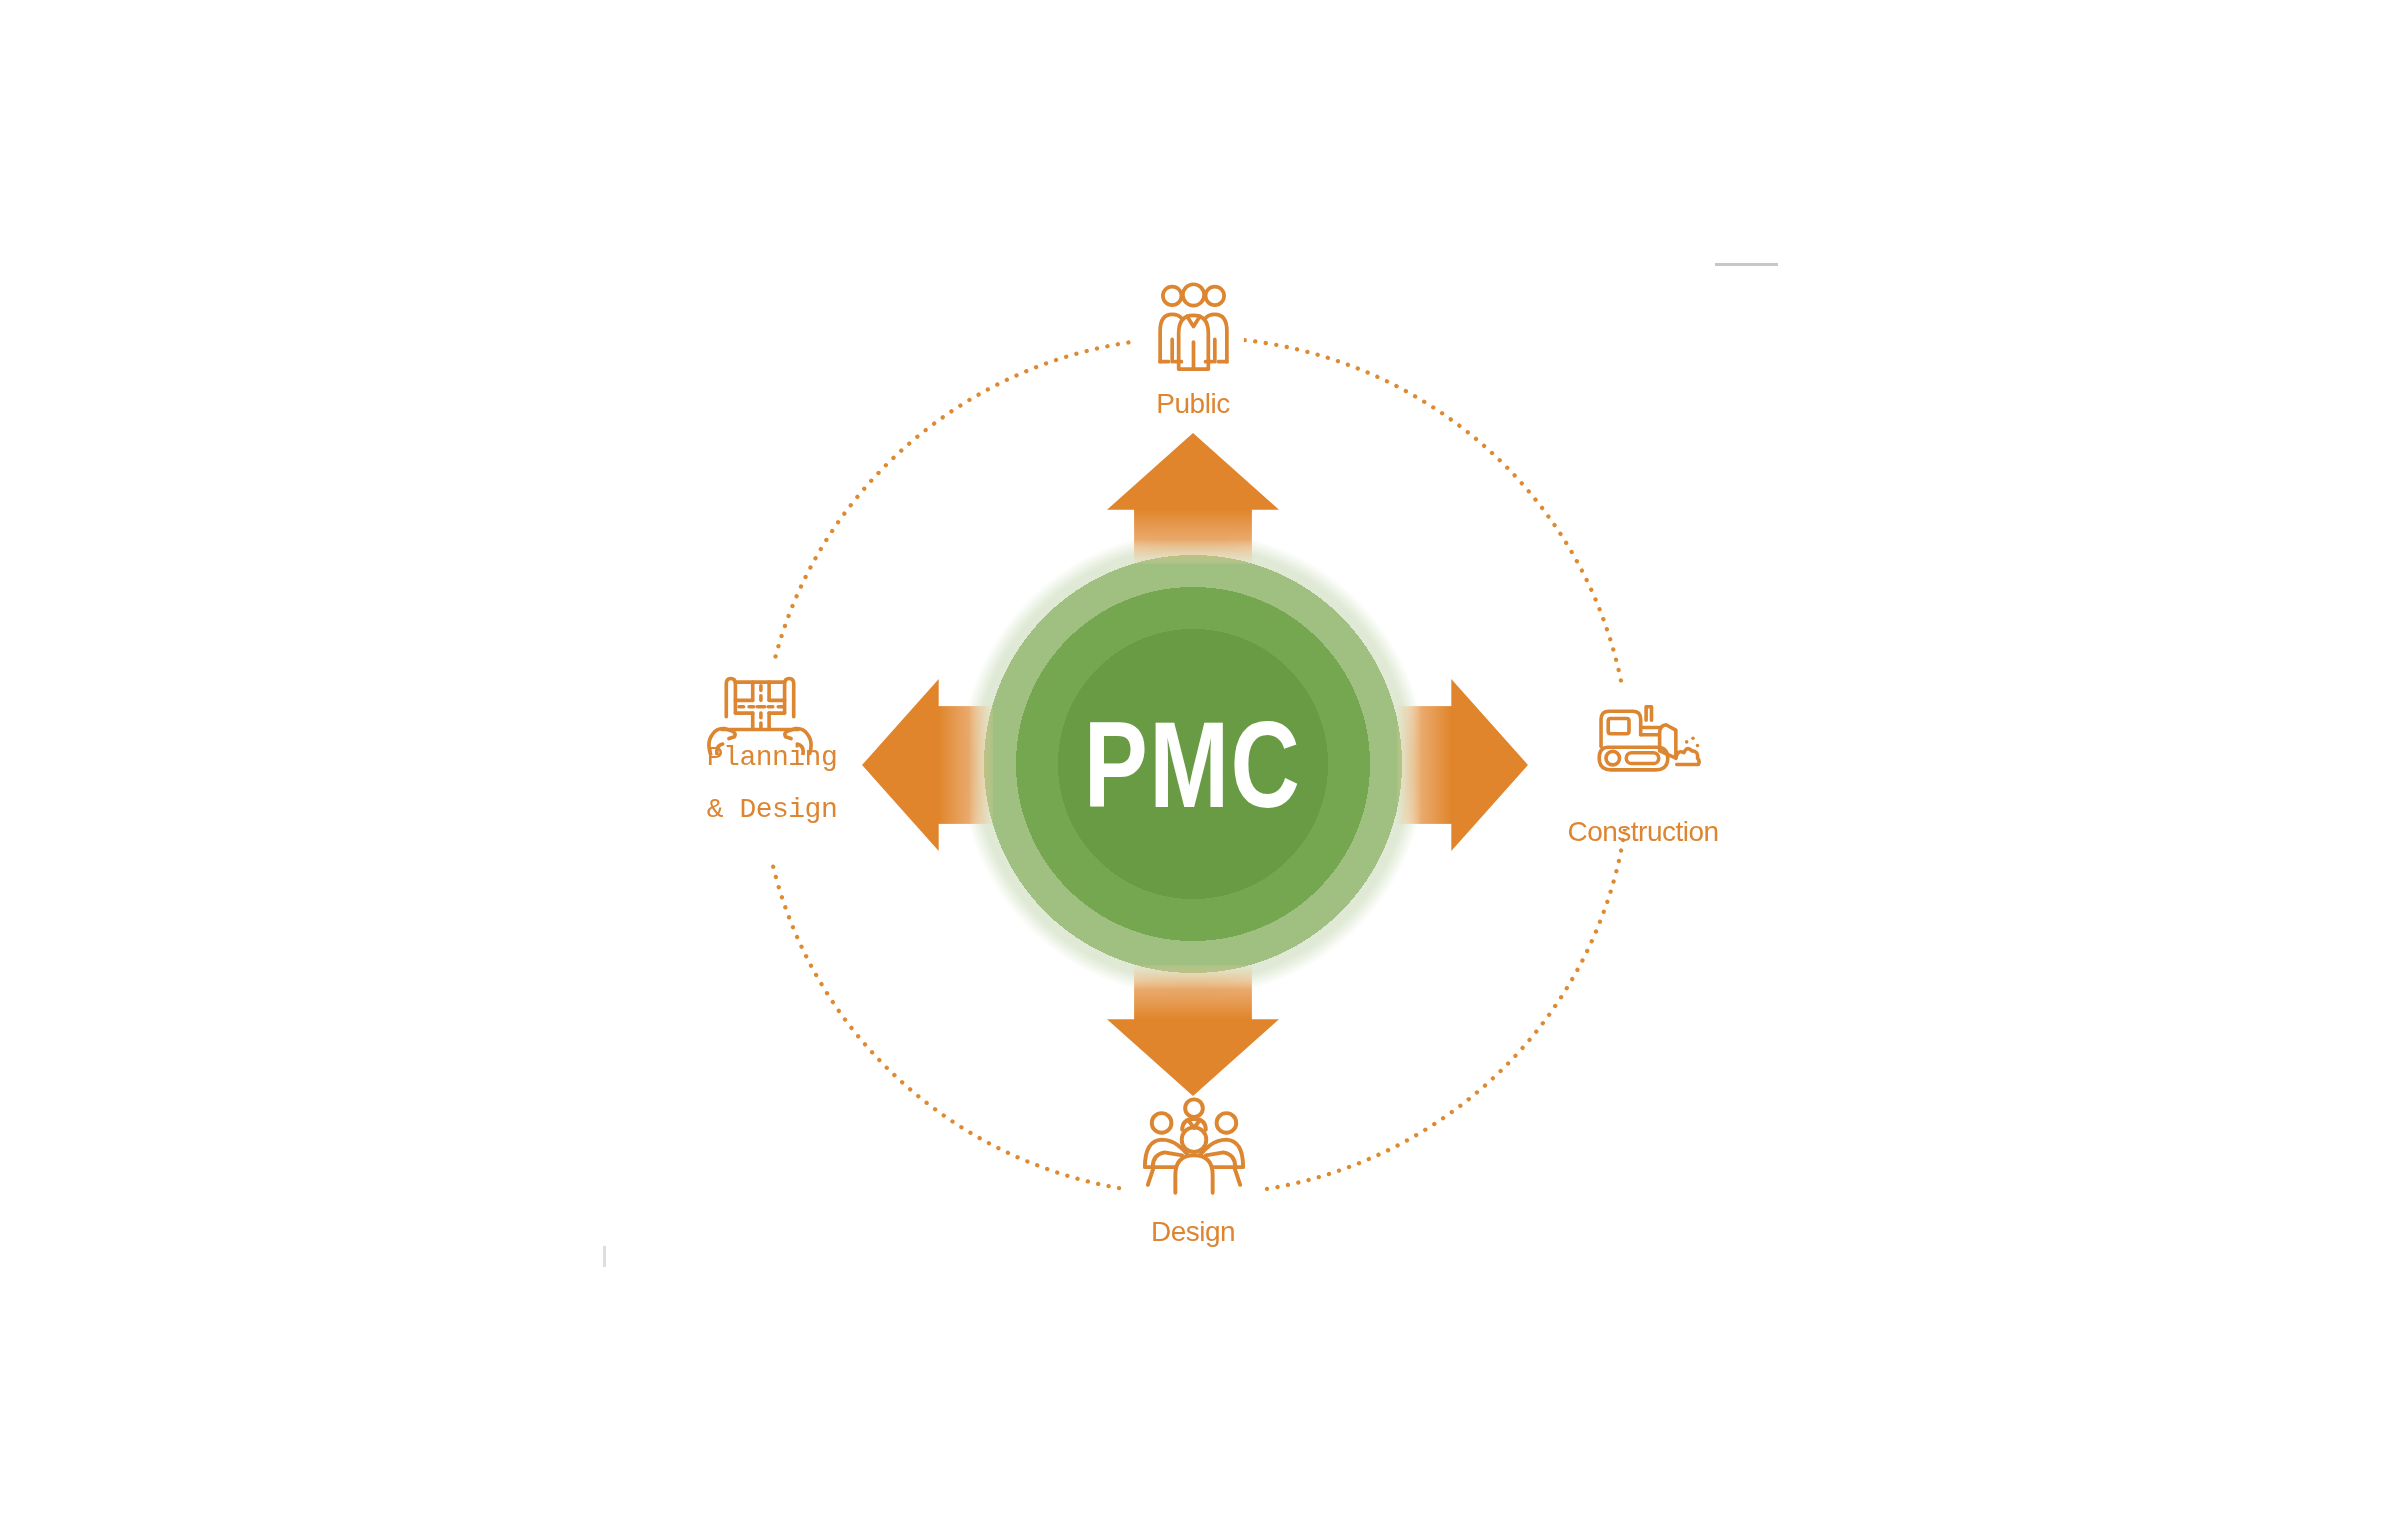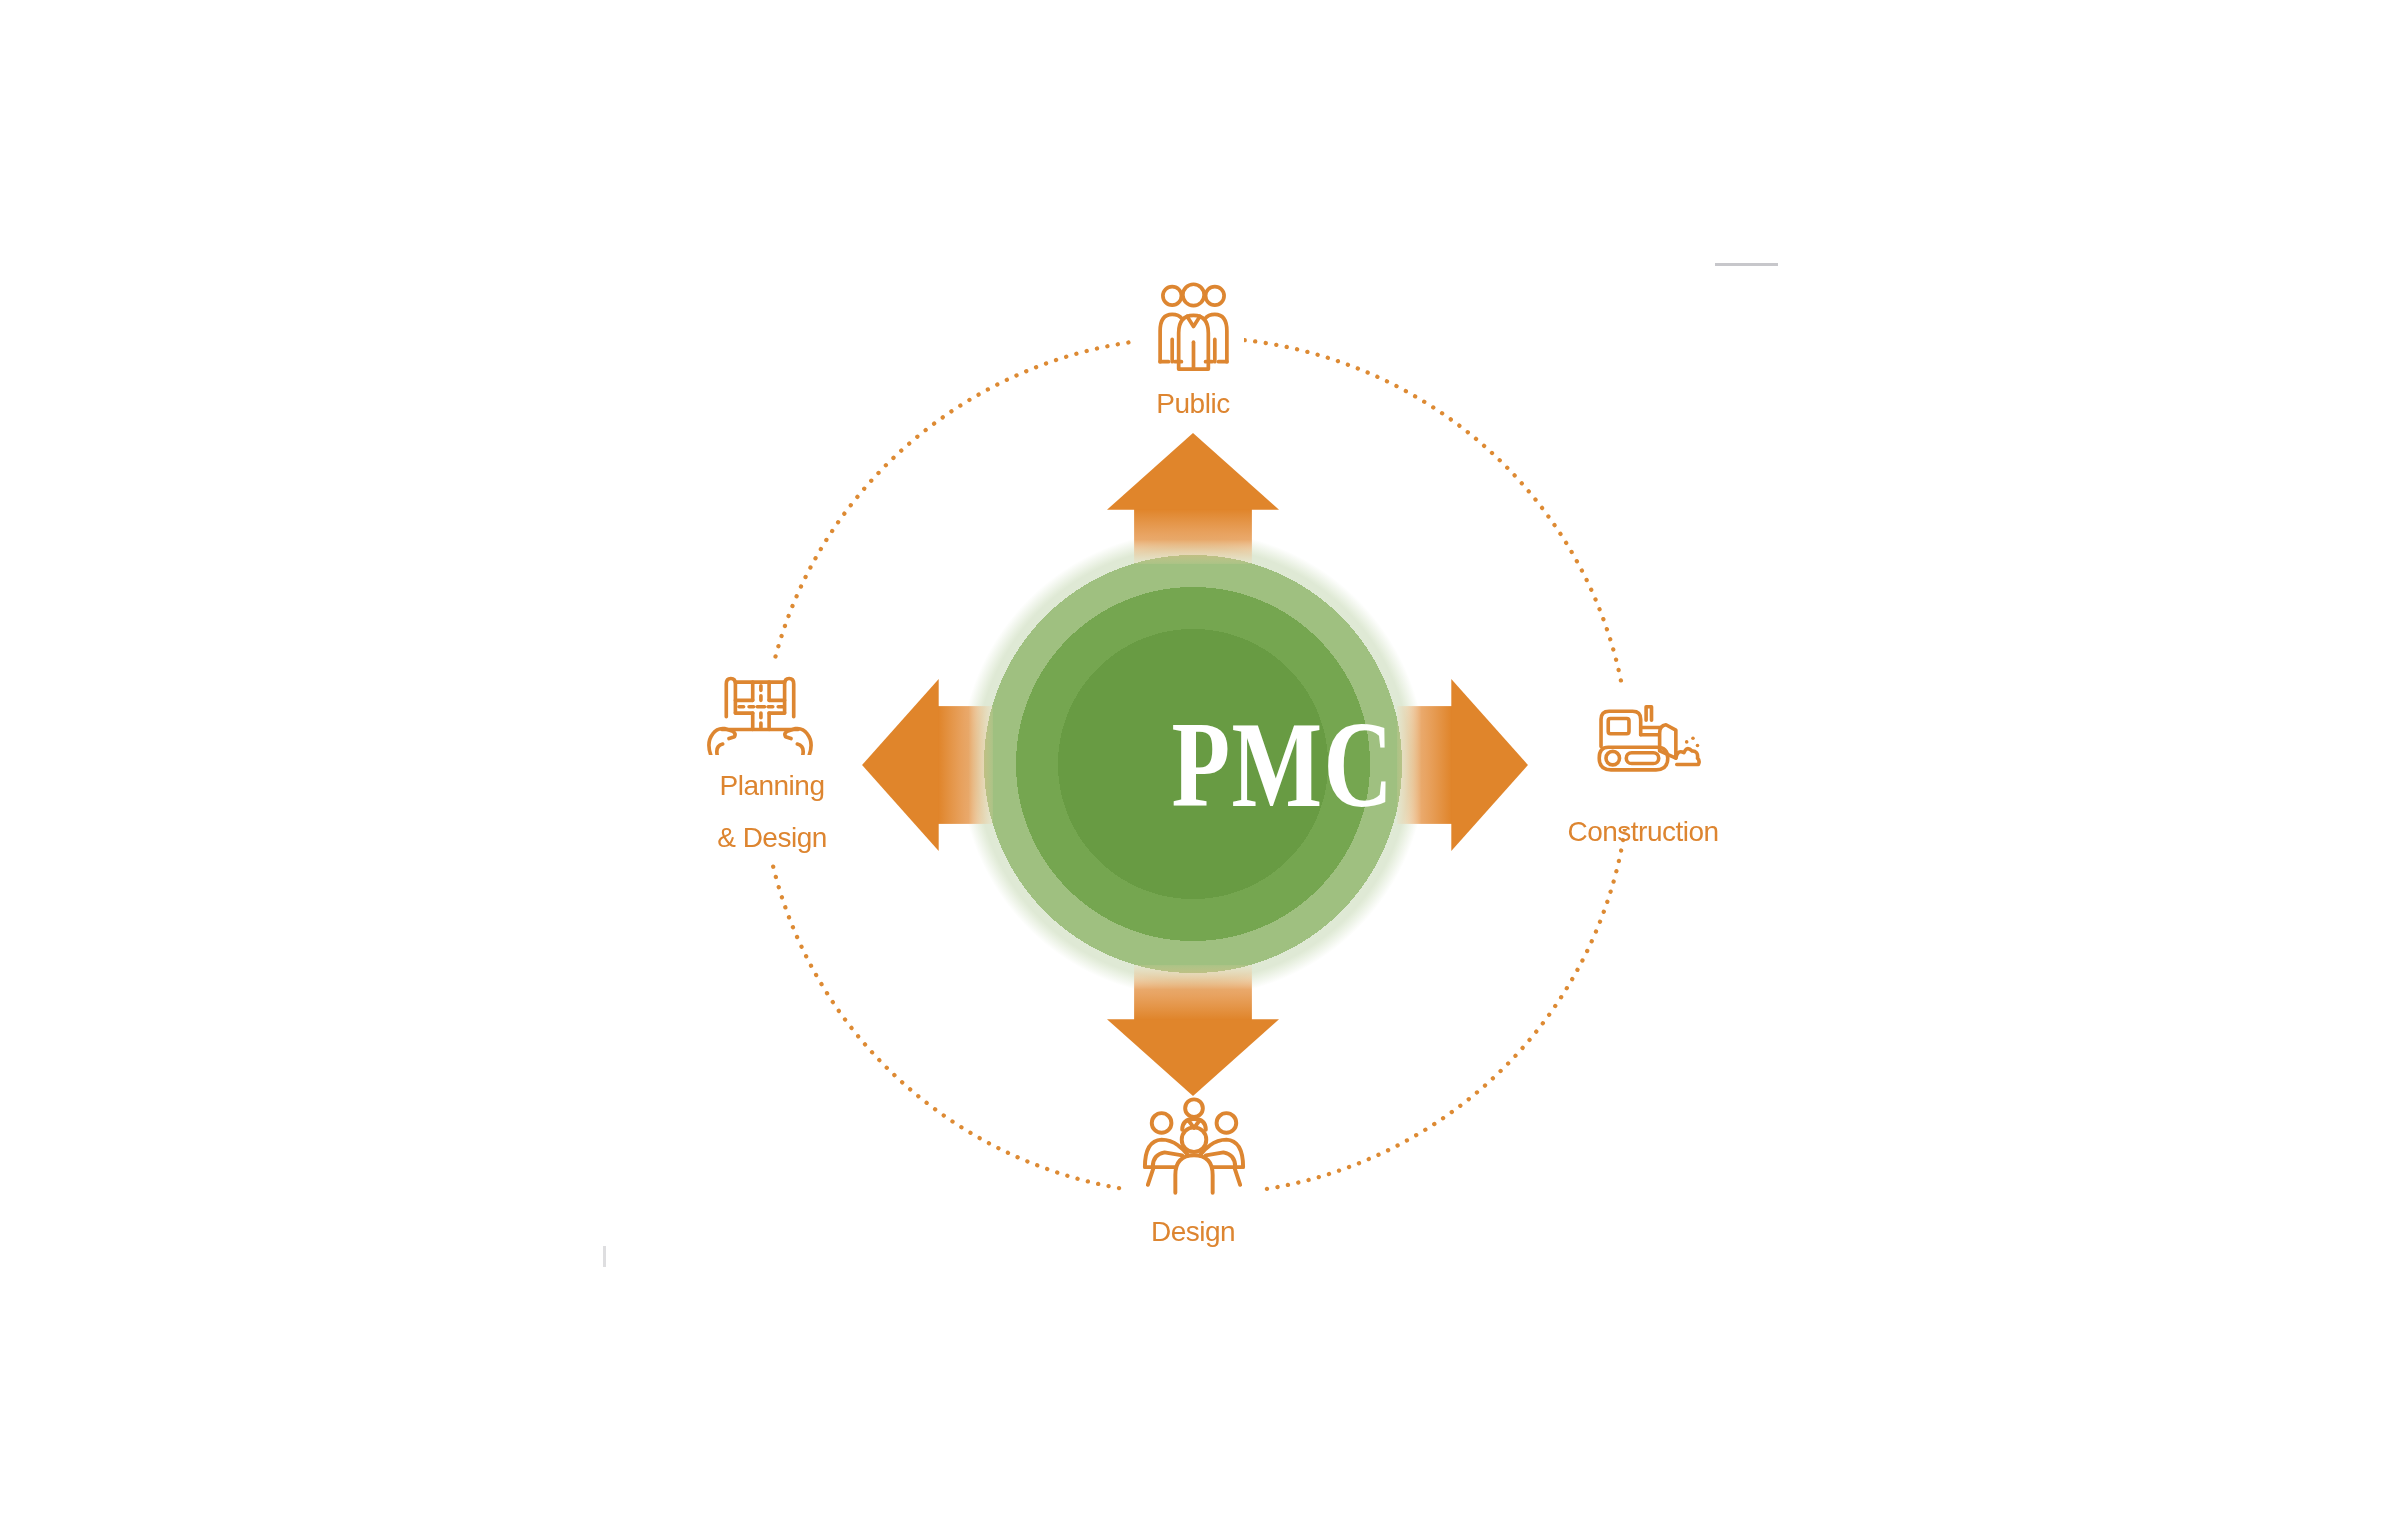--- a/index.html
+++ b/index.html
@@ -13,21 +13,21 @@
   .arrow{position:absolute;}
   .center-circle{
     position:absolute;left:960px;top:531px;width:466px;height:466px;border-radius:50%;
     background:radial-gradient(circle 233px at 50% 50%,
       #689b43 0px,#689b43 135px,
       #75a650 135px,#75a650 177px,
       #9fc080 177px,#9fc080 209px,
       #dfe9d5 209px,#dfe9d5 217px,
       rgba(222,233,211,0.8) 220px,
       rgba(222,233,211,0) 233px);
-    display:flex;align-items:center;justify-content:flex-end;font-family:Liberation Serif, serif;
+    display:flex;align-items:center;justify-content:center;
   }
   .center-label{
     color:#ffffff;font-size:123px;font-weight:bold;letter-spacing:1.9px;
     transform:scaleX(0.78);transform-origin:center;line-height:1;
   }
   .node-label{
     position:absolute;color:#dd8530;font-size:28px;letter-spacing:-0.5px;
     line-height:52px;text-align:center;white-space:nowrap;transform:translateX(-50%);
   }
   .node-icon{position:absolute;}
@@ -168,21 +168,21 @@
       <path d="M54,10 V30 M54,44 V62 M72,10 V30 M72,44 V62"></path>
       <path d="M35,30 H54 M72,30 H89 M35,44 H54 M72,44 H89"></path>
       <path d="M63,14 V19 M63,25 V30 M63,44 V49 M63,55 V60"></path>
       <path d="M39,37 H44 M50,37 H55 M59,37 H67 M71,37 H76 M82,37 H87"></path>
       <path d="M8,90 Q3,76 10,67 Q15,60 23,61 L32,64 Q36,66 34,70 L28,72"></path>
       <path d="M15,90 Q13,80 21,78"></path>
       <path d="M116,90 Q121,76 114,67 Q109,60 101,61 L92,64 Q88,66 90,70 L96,72"></path>
       <path d="M109,90 Q111,80 103,78"></path>
     </g>
   </svg>
-  <div class="node-label" style="left:772px;top:760px;">
+  <div class="node-label" style="left:772px;top:732px;font-family:Liberation Mono, monospace;">
     <div>Planning</div>
     <div>&amp; Design</div>
   </div>
 
   <div class="artifact-line"></div>
   <div class="artifact-tick"></div>
 
 </div>
 
 

